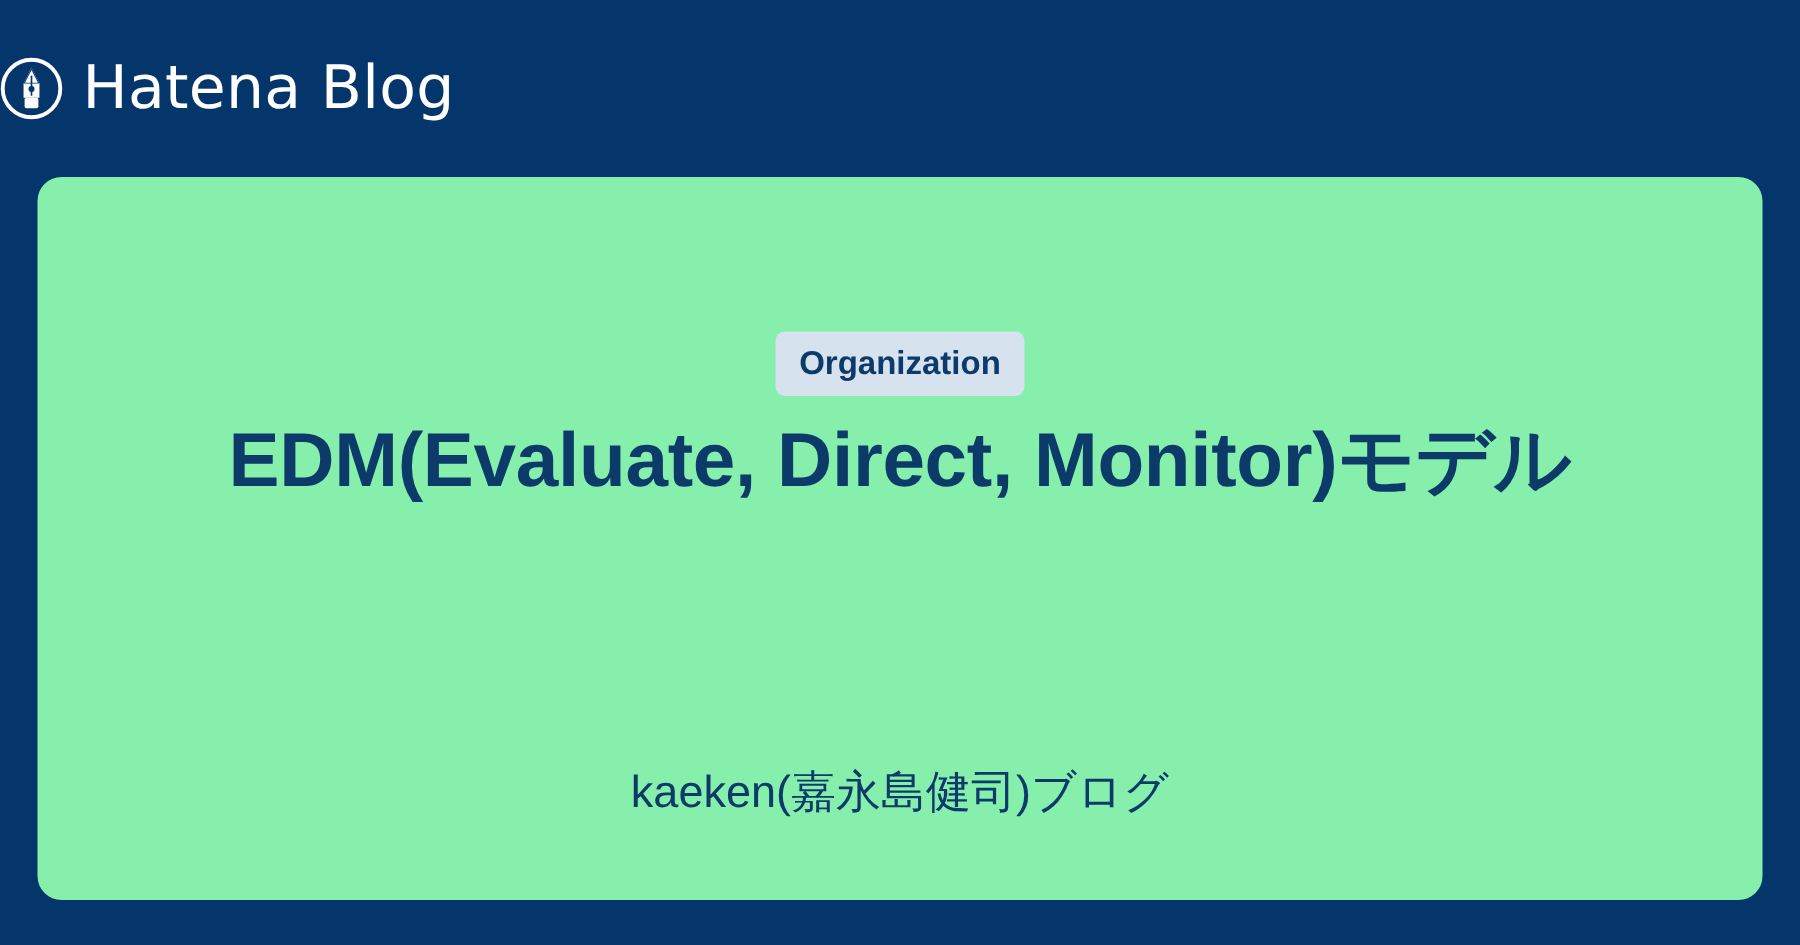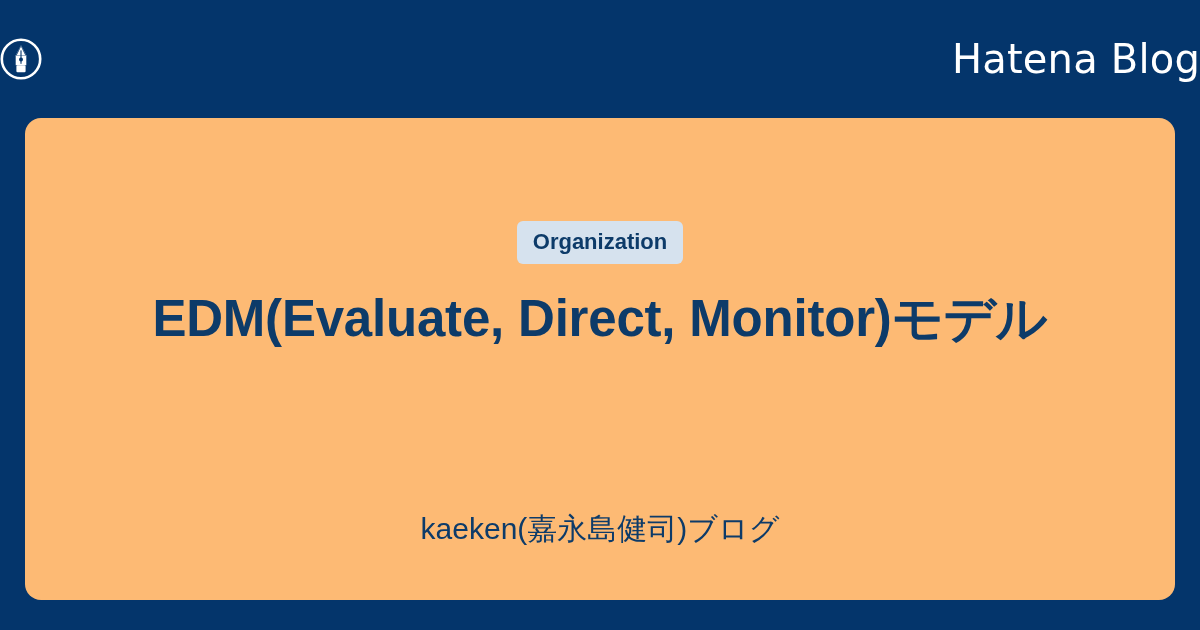--- a/index.html
+++ b/index.html
@@ -18,21 +18,21 @@
 
   
   .brand-header {
     position: absolute;
     top: 0;
     left: 0;
     width: 1200px;
     height: 118px;
     display: flex;
     align-items: center;
-    justify-content: space-between;
+    justify-content: flex-start;
     gap: 13px;
   }
 
   .brand-logo-icon {
     width: 42px;
     height: 42px;
     display: block;
     flex: 0 0 auto;
   }
 
@@ -46,41 +46,41 @@
     font-family: "DejaVu Sans", "Liberation Sans", sans-serif;
   }
 
   
   .entry-card {
     position: absolute;
     left: 25px;
     top: 118px;
     width: 1150px;
     height: 482px;
-    background: #fdba74;
+    background: #86efac;
     border-radius: 16px;
     display: flex;
     flex-direction: column;
     align-items: center;
   }
 
   .category-badge {
     margin-top: 103px;
     background: #d6e2ee;
     color: #0d3b69;
     font-size: 22px;
     font-weight: bold;
     line-height: 1;
     padding: 10px 16px 11px 16px;
     border-radius: 6px;
     white-space: nowrap;
   }
 
   .entry-title {
-    margin-top: 21px;
+    margin-top: 9px;
     width: 1000px;
     text-align: center;
     color: #0d3b69;
     font-size: 51px;
     font-weight: bold;
     line-height: 1.32;
     letter-spacing: -0.2px;
     word-break: break-word;
   }
 

